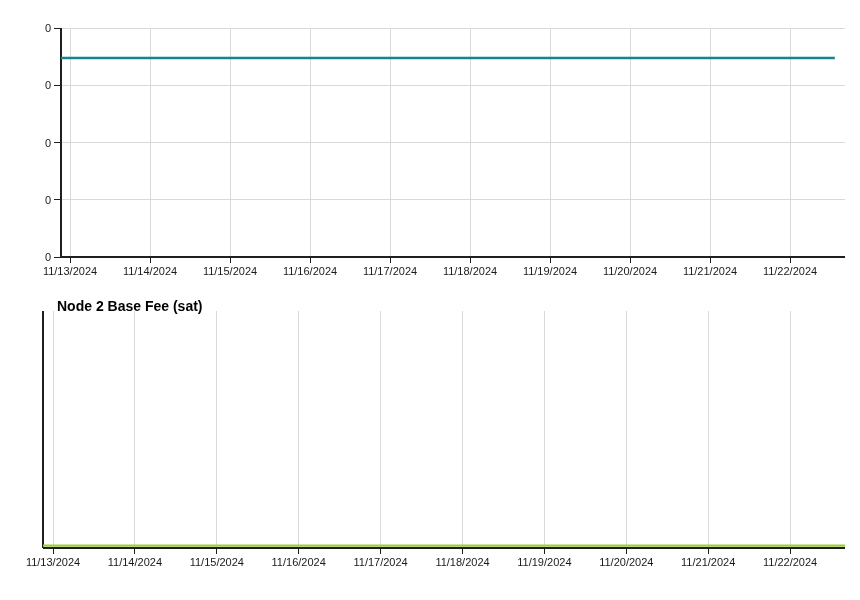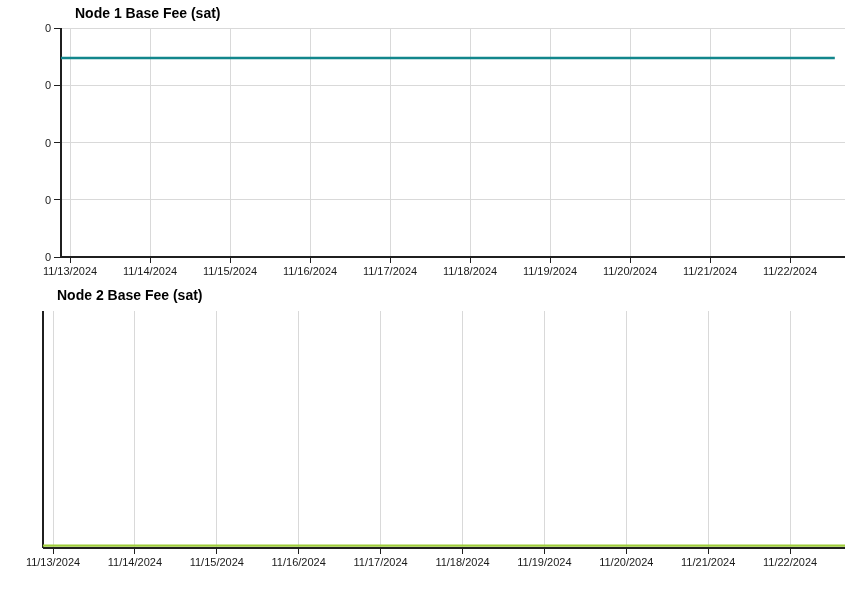--- a/index.html
+++ b/index.html
@@ -25,35 +25,34 @@
   }
   .chart-title {
     position: absolute;
     font-size: 14px;
     font-weight: bold;
     color: #000000;
     white-space: nowrap;
     z-index: 2;
   }
   #title-0 { left: 75px; top: 5px; }
-  #title-1 { left: 57px; top: 7px; }
+  #title-1 { left: 57px; top: 18px; }
   svg { display: block; }
   svg text {
     font-family: "Liberation Sans", sans-serif;
     font-size: 11px;
     fill: #1a1a1a;
   }
 </style>
 </head>
 <body>
 
 <div class="page">
 
   <figure class="chart" style="height:280px;">
-    <figcaption id="title-0" class="chart-title">Node 1 Base Fee (sat)</figcaption>
     <svg id="chart-svg-0" width="860" height="280" viewBox="0 0 860 280">
         <line x1="70" y1="28" x2="70" y2="257" stroke="#d9d9d9" stroke-width="1" shape-rendering="crispEdges"></line>
         <line x1="150" y1="28" x2="150" y2="257" stroke="#d9d9d9" stroke-width="1" shape-rendering="crispEdges"></line>
         <line x1="230" y1="28" x2="230" y2="257" stroke="#d9d9d9" stroke-width="1" shape-rendering="crispEdges"></line>
         <line x1="310" y1="28" x2="310" y2="257" stroke="#d9d9d9" stroke-width="1" shape-rendering="crispEdges"></line>
         <line x1="390" y1="28" x2="390" y2="257" stroke="#d9d9d9" stroke-width="1" shape-rendering="crispEdges"></line>
         <line x1="470" y1="28" x2="470" y2="257" stroke="#d9d9d9" stroke-width="1" shape-rendering="crispEdges"></line>
         <line x1="550" y1="28" x2="550" y2="257" stroke="#d9d9d9" stroke-width="1" shape-rendering="crispEdges"></line>
         <line x1="630" y1="28" x2="630" y2="257" stroke="#d9d9d9" stroke-width="1" shape-rendering="crispEdges"></line>
         <line x1="710" y1="28" x2="710" y2="257" stroke="#d9d9d9" stroke-width="1" shape-rendering="crispEdges"></line>

